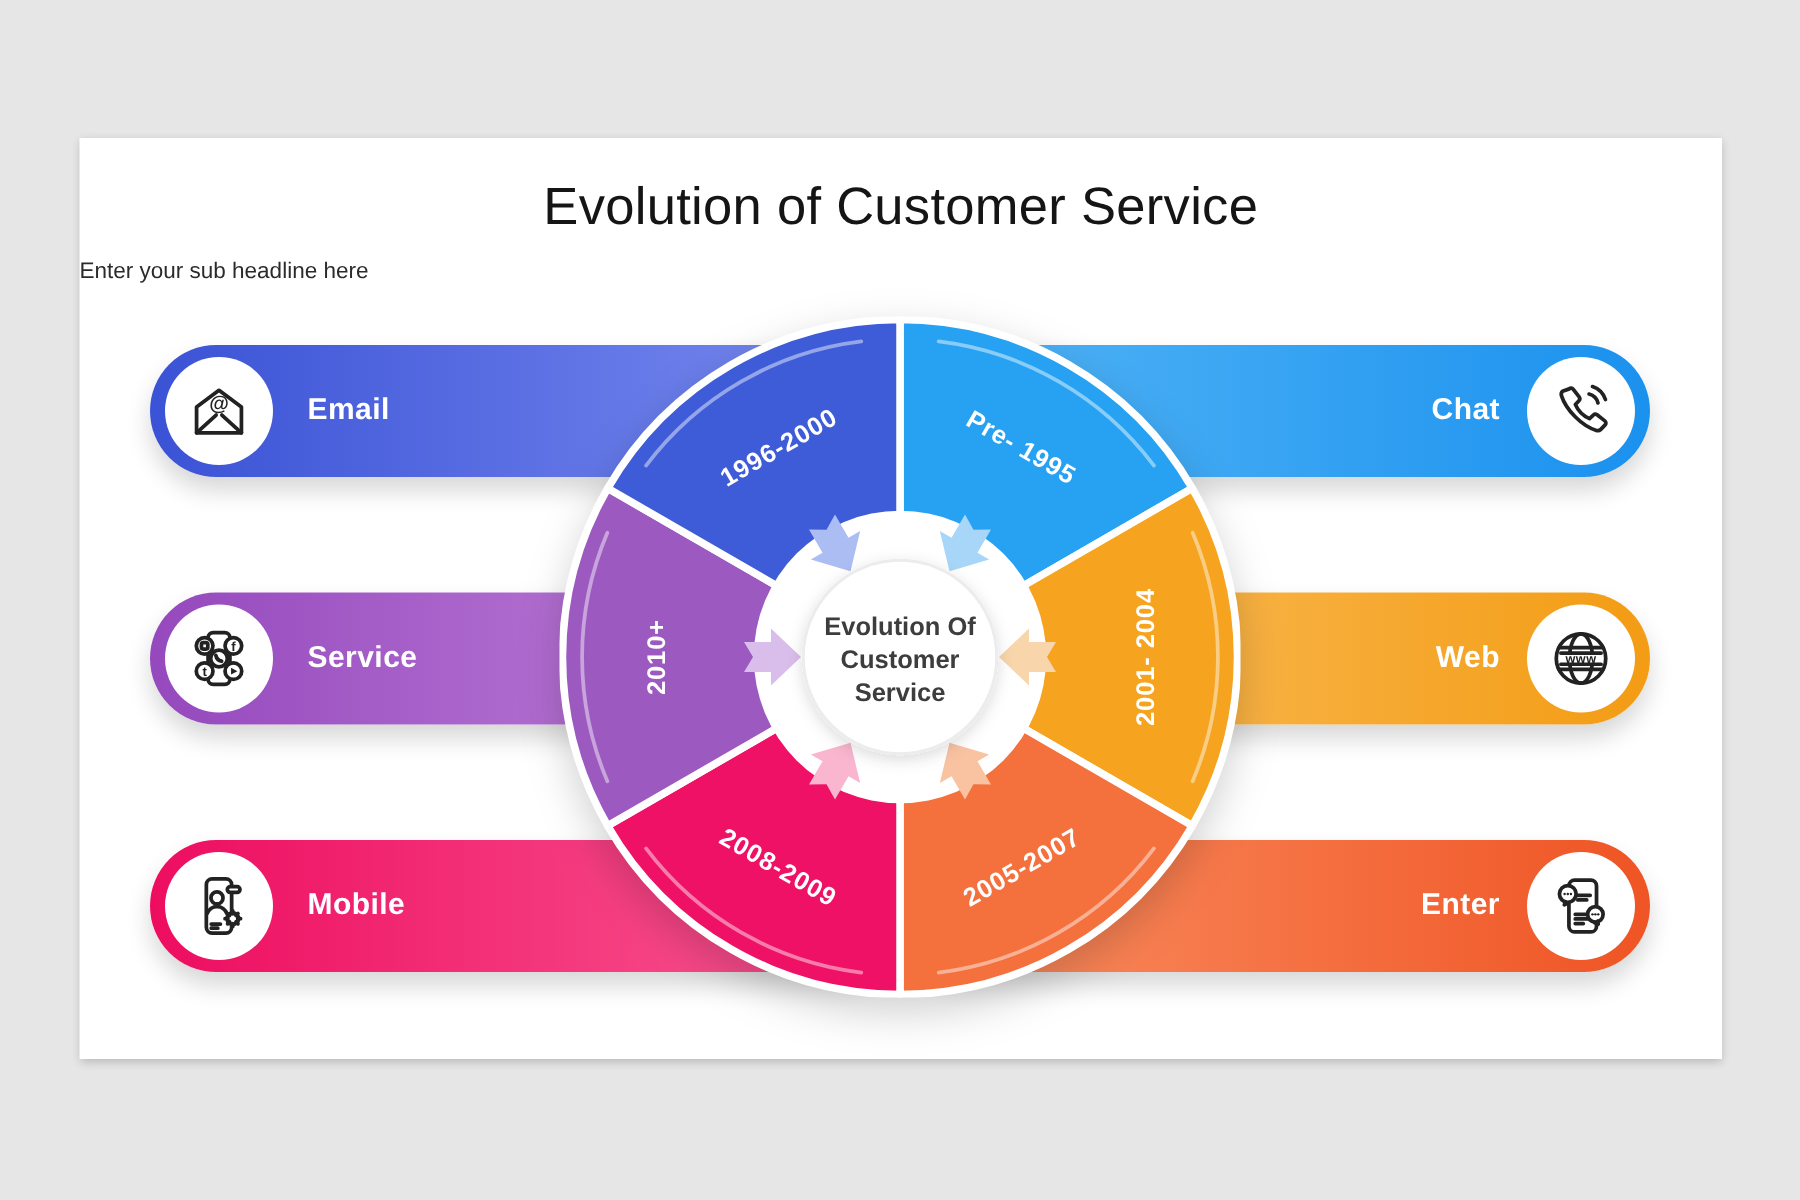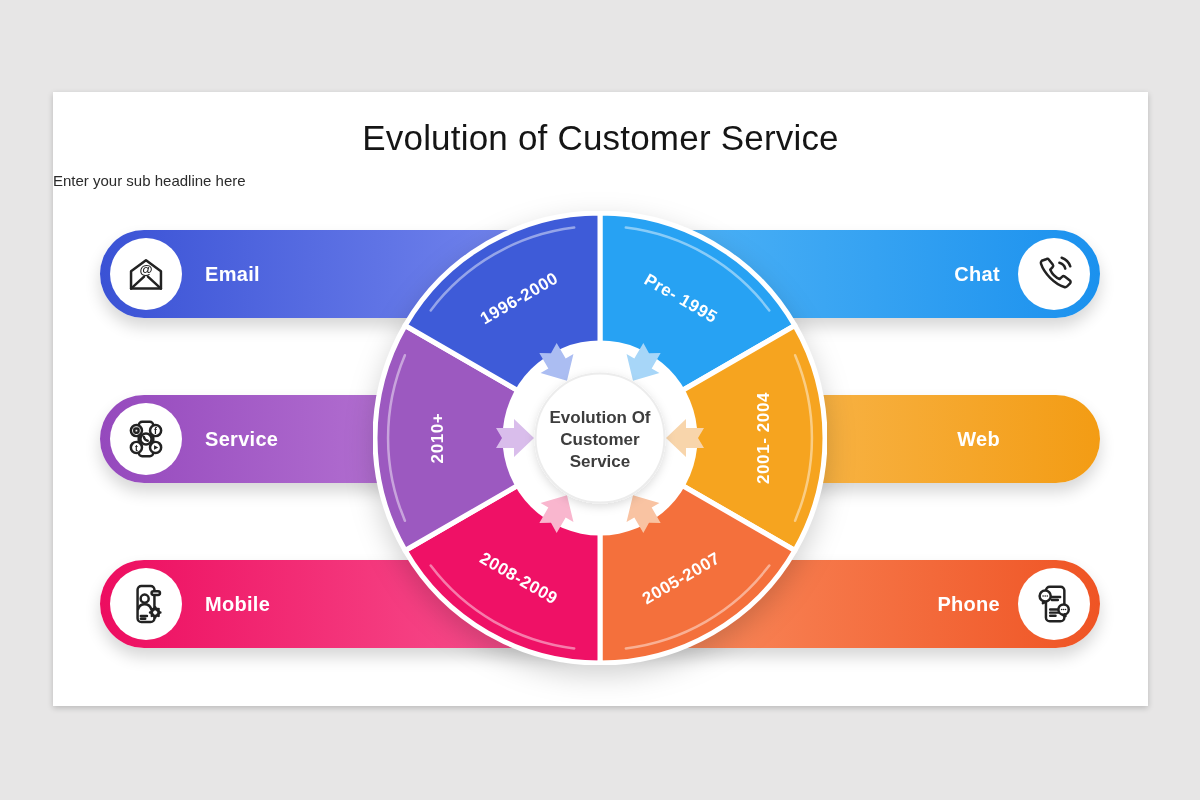--- a/index.html
+++ b/index.html
@@ -75,20 +75,30 @@
           <circle cx="17" cy="16.4" r="2.9" fill="#ffffff"></circle>
           <polygon points="16.2,15.2 18.4,16.4 16.2,17.6" fill="#222222" stroke="none"></polygon>
           <circle cx="12" cy="12" r="2.9" fill="#ffffff"></circle>
           <path d="M10.9 10.9 q.3 1.7 2 2"></path>
         </svg>
       </span>
       <span class="pill-label">Service</span>
     </div>
 
     <div class="pill right row2" style="background: linear-gradient(90deg, rgb(251, 194, 103), rgb(243, 156, 20));">
+      <span class="cap">
+        <svg class="icon" viewBox="0 0 24 24">
+          <circle cx="12" cy="12" r="8.6"></circle>
+          <ellipse cx="12" cy="12" rx="4" ry="8.6"></ellipse>
+          <path d="M4.4 8.2 h15.2 M4.4 15.8 h15.2"></path>
+          <rect x="6.4" y="10.1" width="11.2" height="3.9" fill="#ffffff" stroke="none"></rect>
+          <path d="M5 10.1 h14 M5 14 h14"></path>
+          <text class="glyph" x="12" y="13.4" font-size="4.4" font-weight="bold" letter-spacing=".2" text-anchor="middle">www</text>
+        </svg>
+      </span>
       <span class="pill-label">Web</span>
     </div>
 
     <div class="pill left row3" style="background: linear-gradient(90deg, rgb(237, 13, 96), rgb(250, 92, 149));">
       <span class="cap">
         <svg class="icon" viewBox="0 0 24 24">
           <rect x="7.6" y="2.6" width="8.8" height="18.8" rx="2"></rect>
           <rect x="14.9" y="5.3" width="4.4" height="2" rx="1" fill="#ffffff"></rect>
           <circle cx="11.3" cy="9.2" r="2.1"></circle>
           <path d="M7.9 14.6 a3.6 3.6 0 0 1 6.8 0"></path>
@@ -111,21 +121,21 @@
           <circle cx="6.3" cy="7.8" r=".42" fill="#222222" stroke="none"></circle>
           <circle cx="7.4" cy="7.8" r=".42" fill="#222222" stroke="none"></circle>
           <circle cx="8.5" cy="7.8" r=".42" fill="#222222" stroke="none"></circle>
           <circle cx="17" cy="14.9" r="2.7" fill="#ffffff"></circle>
           <path d="M17.7 17.3 l.3 1 l-1.3 -.5" fill="#ffffff"></path>
           <circle cx="16" cy="14.9" r=".42" fill="#222222" stroke="none"></circle>
           <circle cx="17" cy="14.9" r=".42" fill="#222222" stroke="none"></circle>
           <circle cx="18" cy="14.9" r=".42" fill="#222222" stroke="none"></circle>
         </svg>
       </span>
-      <span class="pill-label">Phone</span>
+      <span class="pill-label">Enter</span>
     </div>
 
     <svg class="wheel" viewBox="0 0 454 454">
       <defs>
         <filter id="soft" x="-30%" y="-30%" width="160%" height="160%">
           <feDropShadow dx="0" dy="3" stdDeviation="5" flood-color="#000000" flood-opacity="0.14"></feDropShadow>
         </filter>
       </defs>
 
       <g stroke="#ffffff" stroke-width="5" stroke-linejoin="round">

